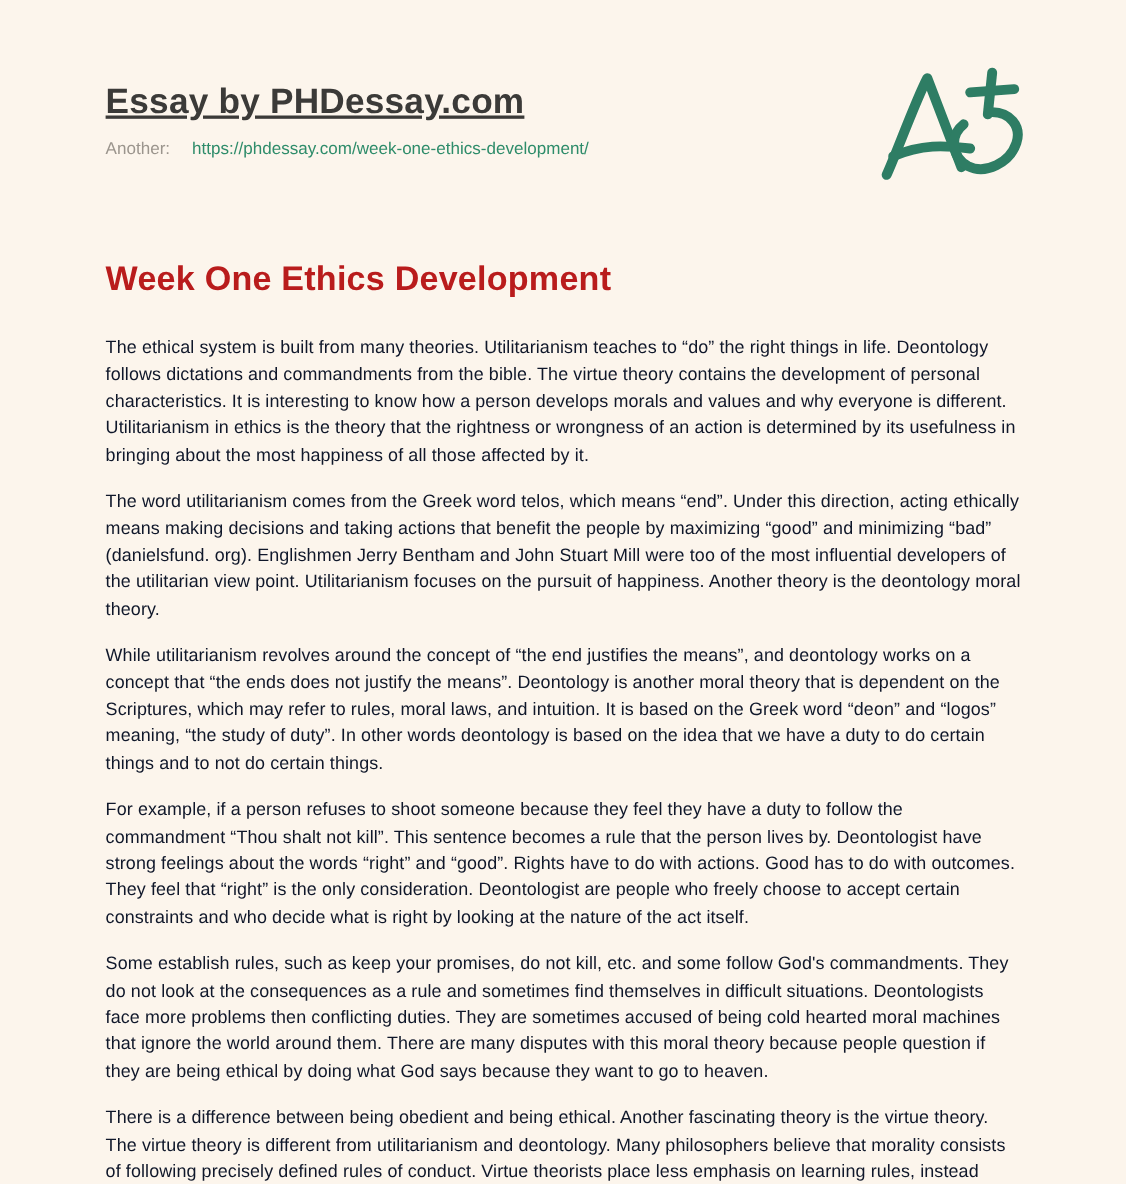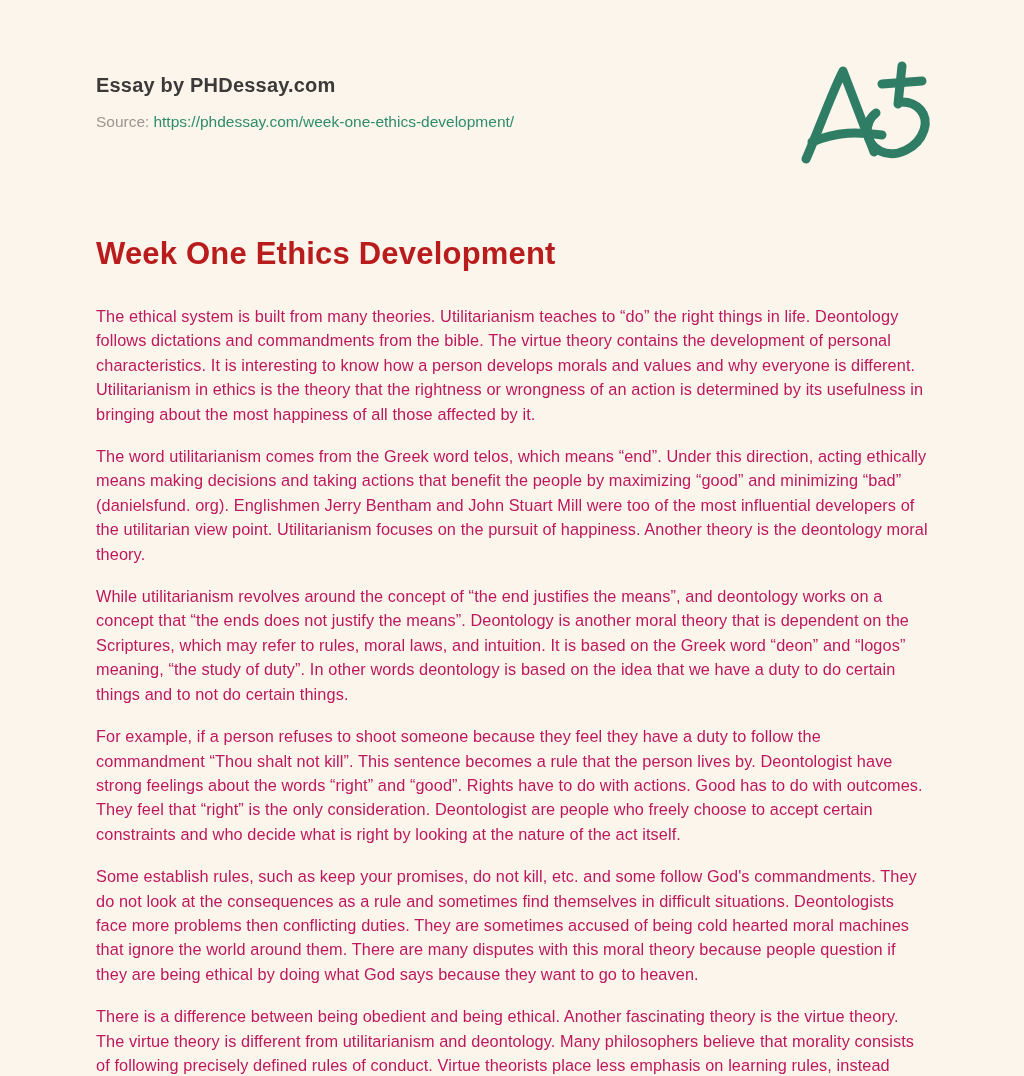--- a/index.html
+++ b/index.html
@@ -20,34 +20,35 @@
   }
   .header {
     display: flex;
     justify-content: space-between;
     align-items: flex-start;
   }
   .brand-block {
     padding-top: 16px;
   }
   .brand-title {
-    font-size: 20px;
+    font-size: 32px;
     font-weight: 700;
     color: #3b3a38;
     letter-spacing: 0.2px;
     margin: 0 0 16px 0;
+    text-decoration: underline;
   }
   .source-line {
     font-size: 15.5px;
     color: #9b958d;
   }
   .source-line a {
     color: #2e8c6a;
     text-decoration: none;
-    margin-left: 4px;
+    margin-left: 20px;
   }
   .logo {
     width: 138px;
     height: 112px;
     flex: 0 0 auto;
     margin-right: -6px;
   }
   .logo svg {
     width: 100%;
     height: 100%;
@@ -59,36 +60,36 @@
     color: #b91c1c;
     letter-spacing: 0.2px;
     margin: 66px 0 0 0;
   }
   .essay-body {
     margin-top: 32px;
   }
   .essay-body p {
     font-size: 16.3px;
     line-height: 24.4px;
-    color: #be185d;
+    color: #0f172a;
     letter-spacing: 0.1px;
     margin: 0 0 18px 0;
     text-align: left;
   }
 </style>
 </head>
 <body>
 
 <div class="page">
 
   <div class="header">
     <div class="brand-block">
       <div class="brand-title">Essay by PHDessay.com</div>
       <div class="source-line">
-        <span>Source:</span><a href="#">https://phdessay.com/week-one-ethics-development/</a>
+        <span>Another:</span><a href="#">https://phdessay.com/week-one-ethics-development/</a>
       </div>
     </div>
 
     <div class="logo">
       <svg viewBox="0 0 138 112" xmlns="http://www.w3.org/2000/svg" fill="none" stroke="#2e7d64" stroke-width="9" stroke-linecap="round" stroke-linejoin="round">
 
         <path d="M10 101 C 18 84 36 34 47 13 L 78 94"></path>
         <path d="M16 84 C 42 73 62 74 86 77"></path>
 
         <path d="M106 8 L 102 46"></path>

